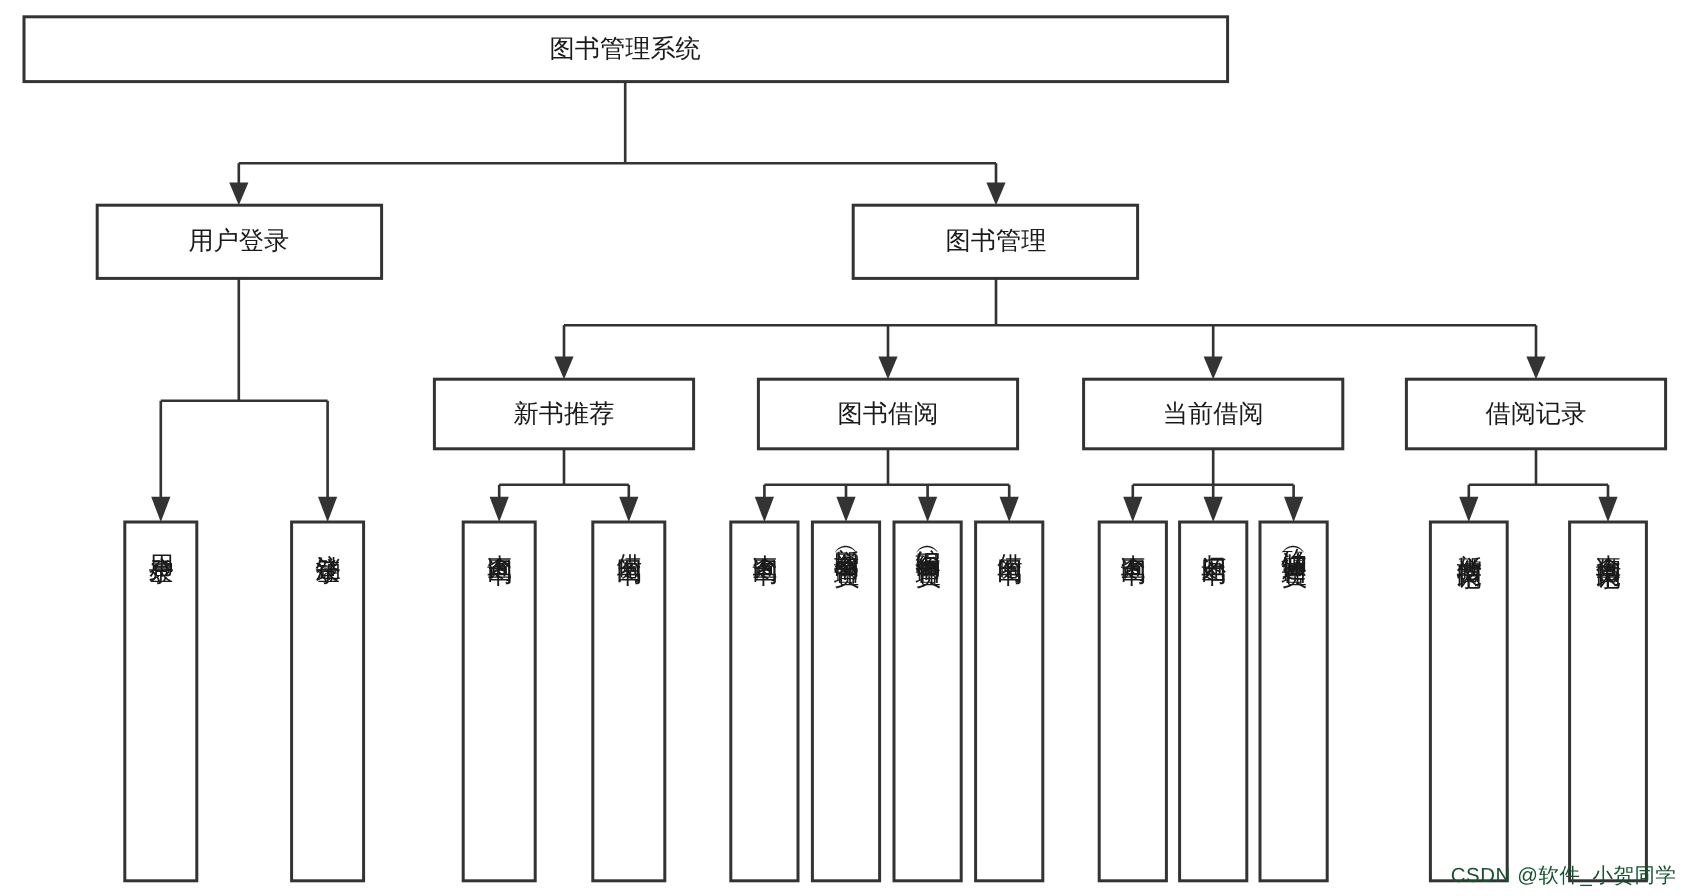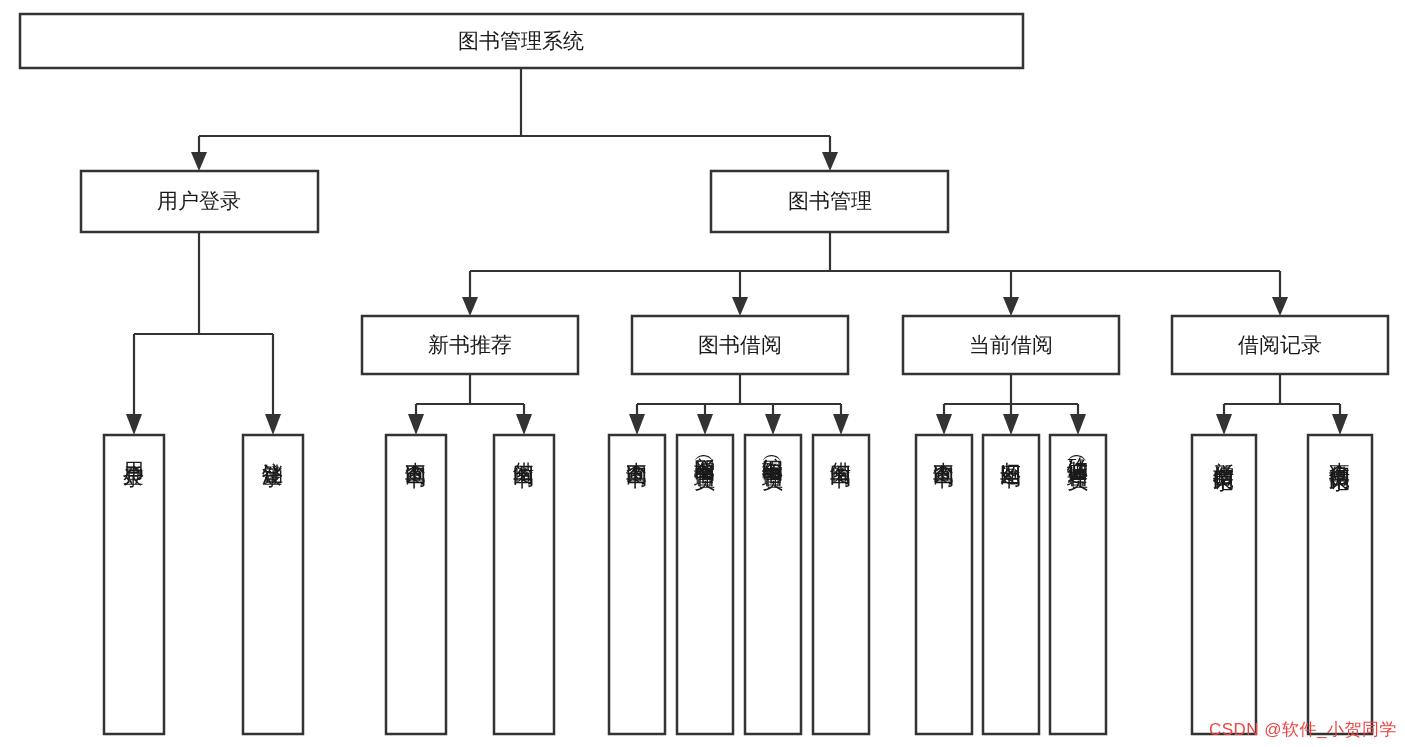--- a/index.html
+++ b/index.html
@@ -67,21 +67,21 @@
     color: #1a1a1a;
     letter-spacing: 2px;
     white-space: nowrap;
   }
   #watermark {
     position: absolute;
     right: 8px;
     bottom: 6px;
     font-family: "Liberation Sans", "DejaVu Sans", sans-serif;
     font-size: 17px;
-    color: #ef4444;
+    color: #14532d;
     letter-spacing: 0.5px;
     white-space: nowrap;
   }
 </style>
 </head>
 <body>
 
 <div id="diagram-root">
 
   <svg id="diagram-svg" viewBox="0 0 1405 747">

